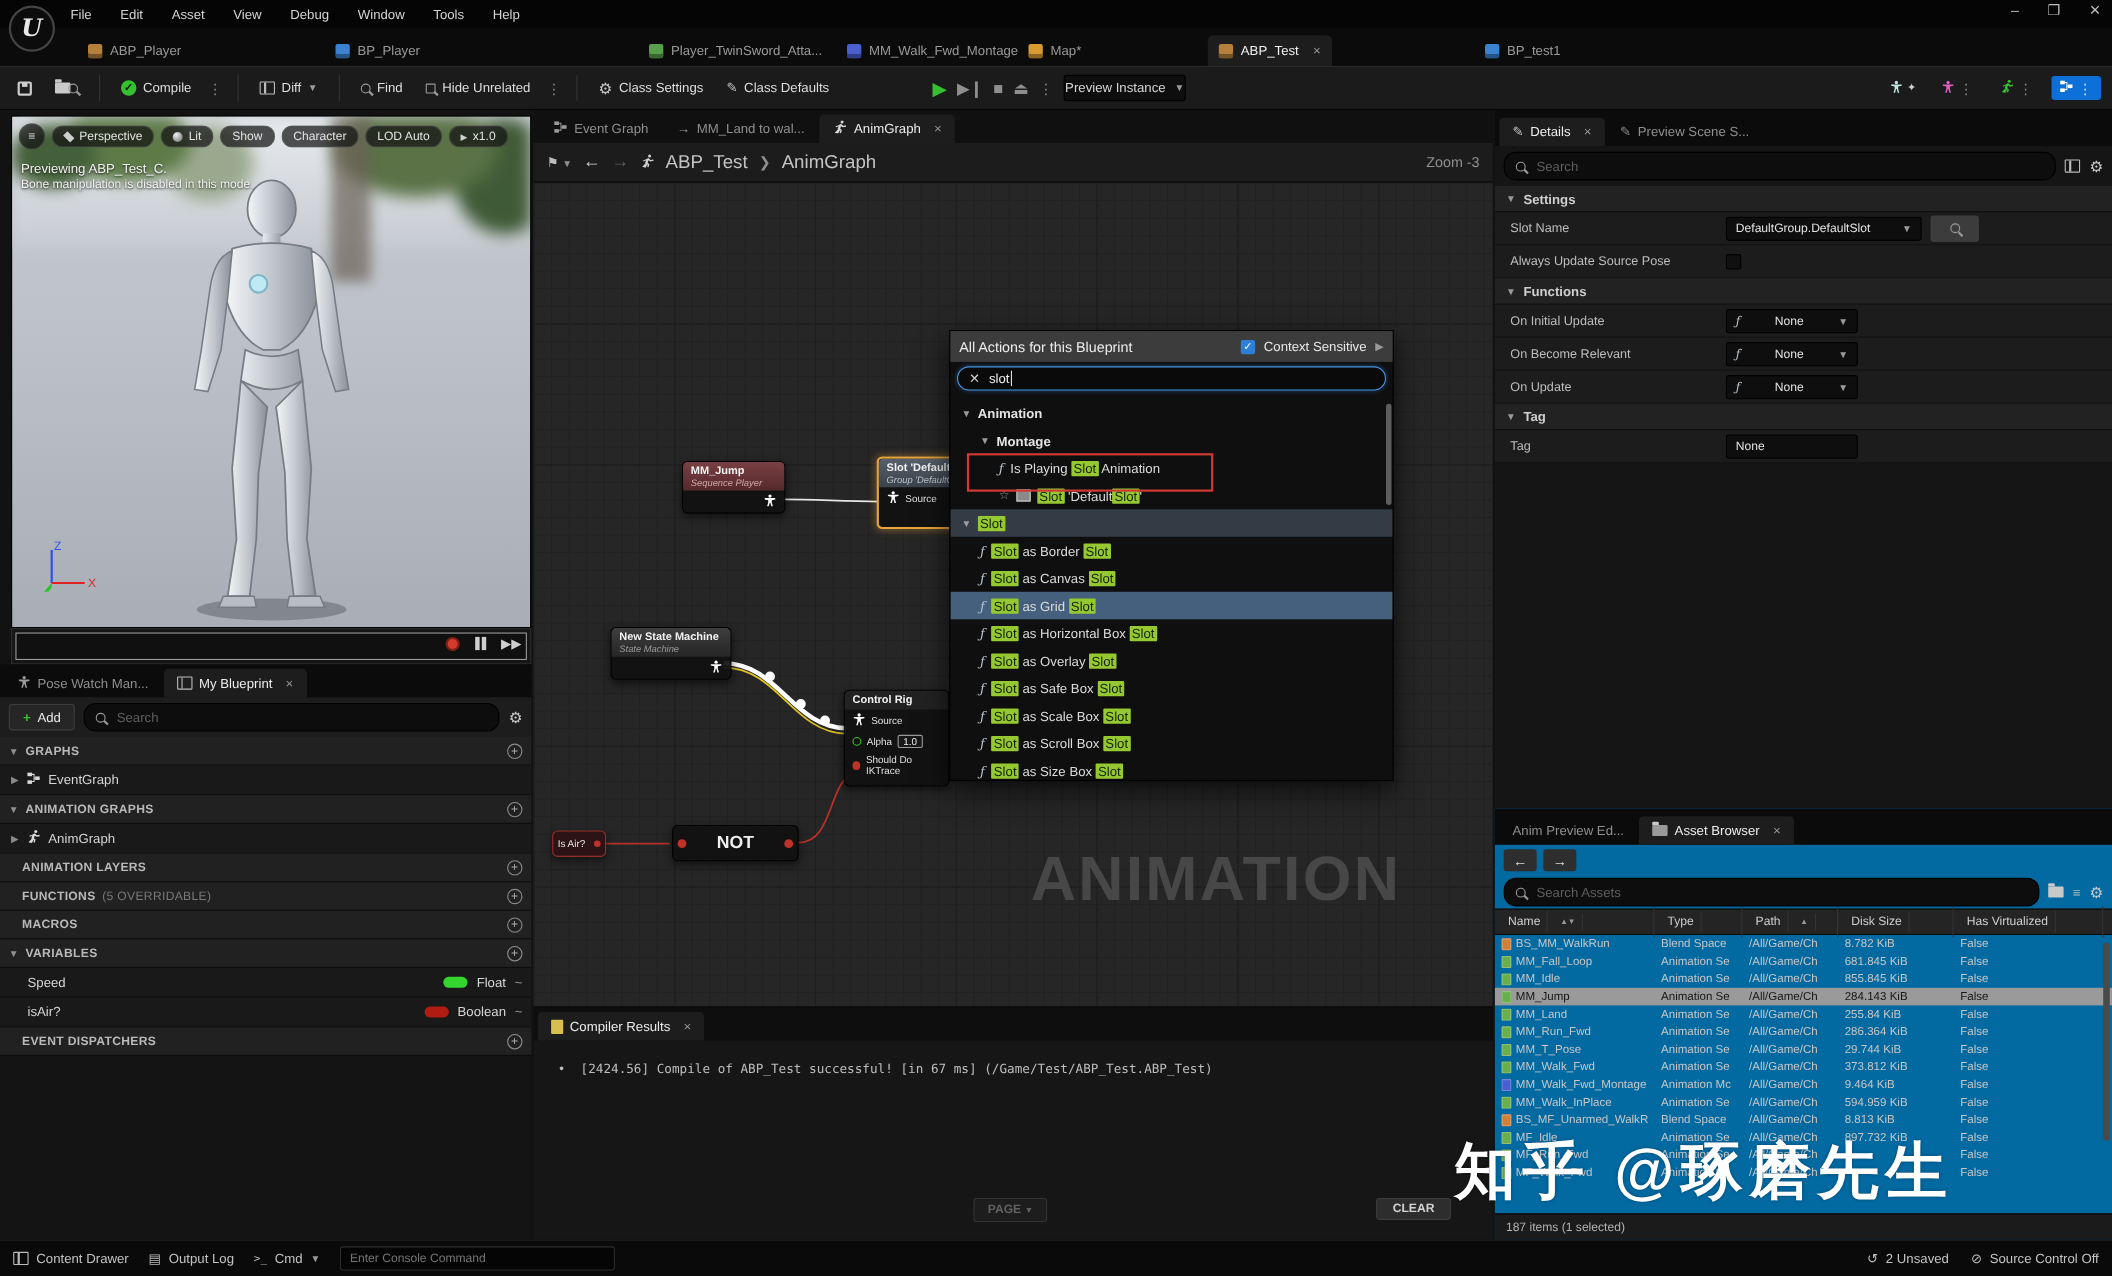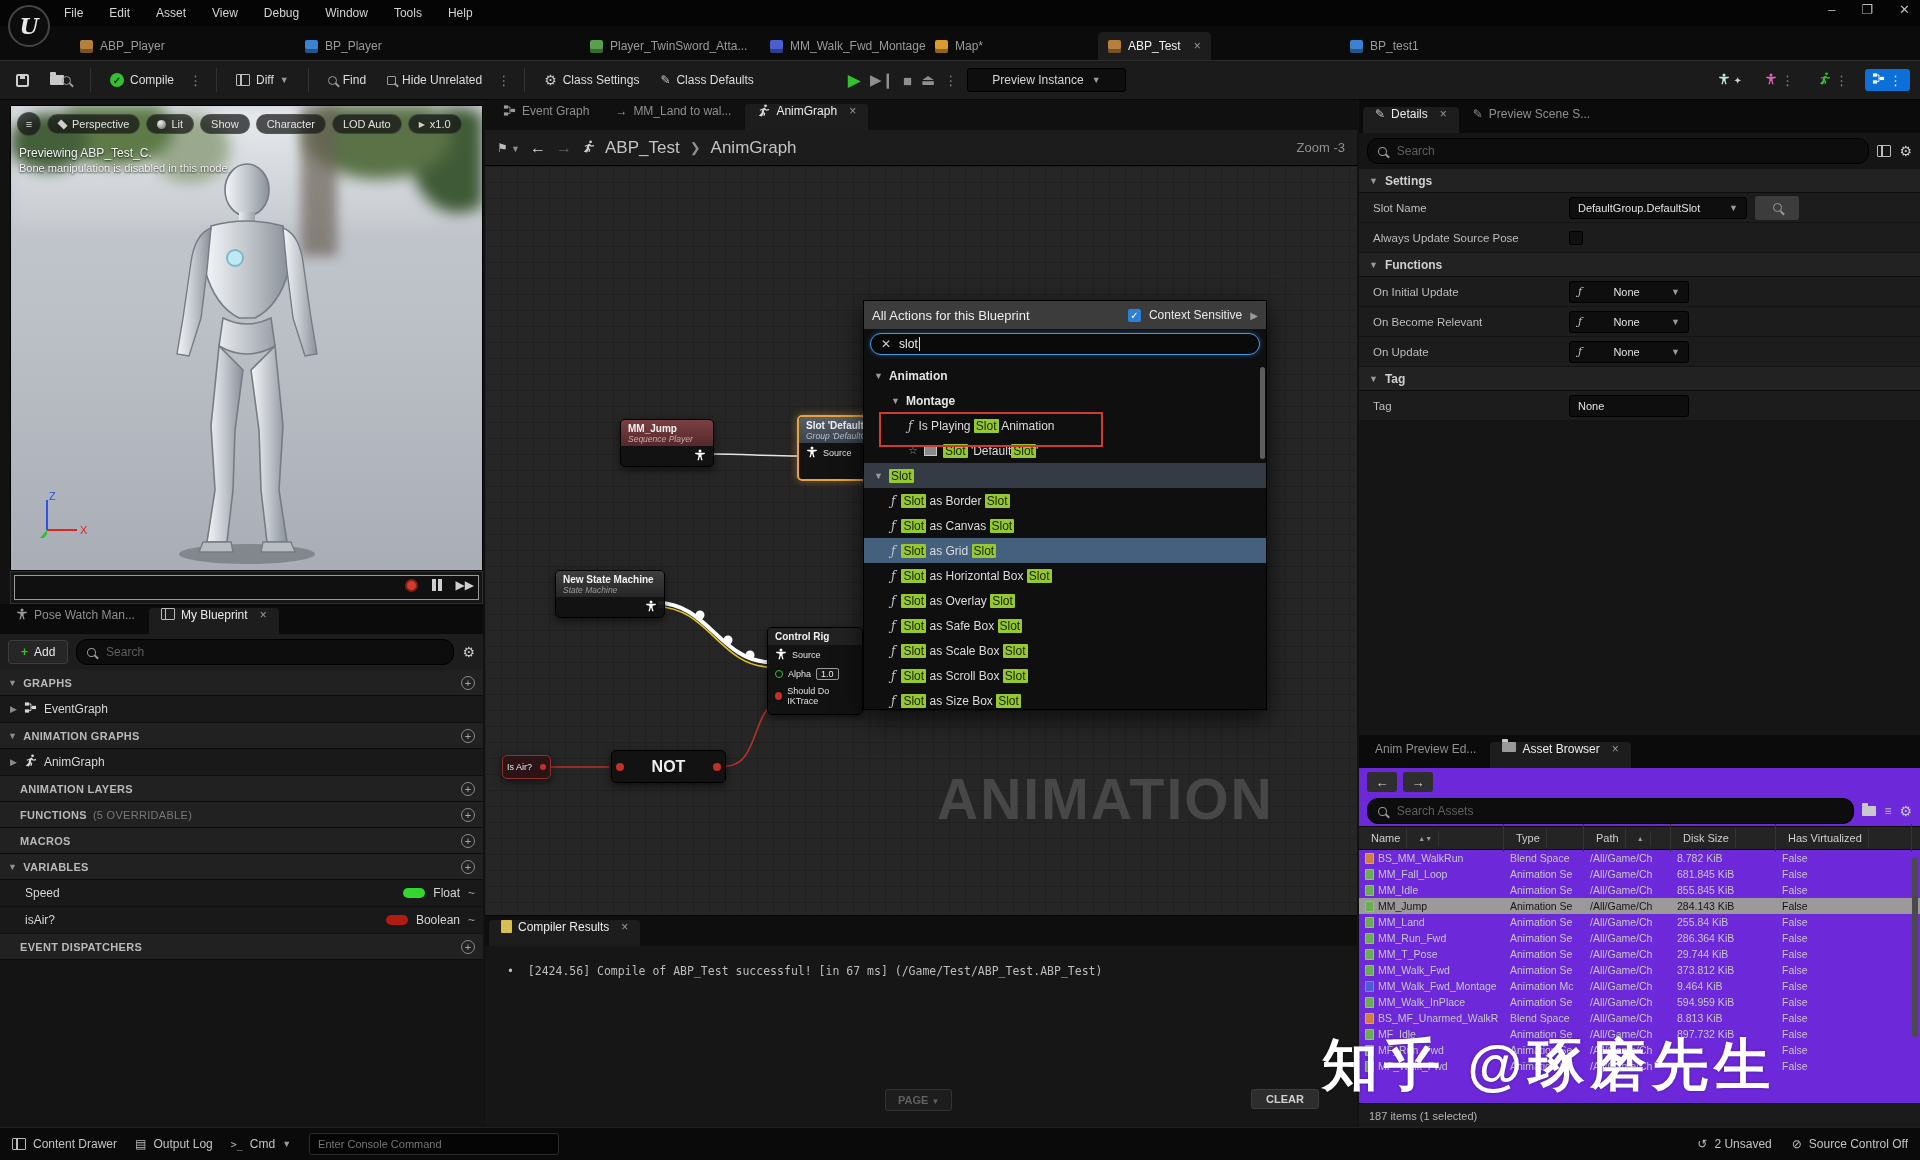--- a/index.html
+++ b/index.html
@@ -23,21 +23,21 @@
   #toolbar{left:0;top:60px;width:1920px;height:40px;background:#1b1b1b;border-top:1px solid #2a2a2a;border-bottom:1px solid #060606;display:flex;align-items:center;padding:0 10px;gap:9px;font-size:12px;color:#dedede;}
   .tbtn{display:flex;align-items:center;gap:6px;padding:4px 6px;border-radius:3px;}
   .tsep{width:1px;height:24px;background:#323232;margin:0 4px;}
   .vdots{color:#8a8a8a;font-size:13px;letter-spacing:1px;}
   .gearglyph{color:#c9c9c9;font-size:14px;}
   .cchk{width:14px;height:14px;border-radius:50%;background:#35c02f;color:#08220a;font-size:10px;display:flex;align-items:center;justify-content:center;font-weight:bold;}
   .mag{width:9px;height:9px;border:1.5px solid #9a9a9a;border-radius:50%;position:relative;display:inline-block;}
   .mag::after{content:"";position:absolute;width:5px;height:1.5px;background:#9a9a9a;transform:rotate(45deg);right:-4px;bottom:-2px;}
   .playbtn{font-size:15px;color:#8f8f8f;}
   .playbtn.green{color:#35c02f;font-size:17px;}
-  #previewsel{background:#0e0e0e;border:1px solid #000;border-radius:3px;padding:4px 24px;color:#d6d6d6;display:flex;gap:8px;align-items:center;}
+  #previewsel{background:#0e0e0e;border:1px solid #000;border-radius:3px;padding:4px 0;color:#d6d6d6;display:flex;gap:8px;align-items:center;}
   .rt-btn{display:flex;align-items:center;gap:4px;padding:3px 7px;border-radius:3px;}
   .rt-btn.blue{background:#0d6fd8;}
   .savedisk{width:13px;height:13px;border:2px solid #cdcdcd;border-radius:2px;position:relative;}
   .savedisk::after{content:"";position:absolute;left:2px;top:-1px;width:5px;height:4px;background:#cdcdcd;}
   .foldr{width:14px;height:10px;background:#c9c9c9;border-radius:1px;position:relative;}
   .foldr::before{content:"";position:absolute;top:-3px;left:0;width:6px;height:3px;background:#c9c9c9;border-radius:1px 1px 0 0;}
   
   #viewport{left:10px;top:105px;width:473px;height:466px;overflow:hidden;border:1px solid #000;background:linear-gradient(#c7cbd1 0%,#bcc0c7 45%,#a9aeb6 100%);}
   #vp-trees{position:absolute;left:0;top:0;width:100%;height:120px;filter:blur(7px);background:
     radial-gradient(60px 45px at 8% 30%,#44603a 0 60%,transparent 70%),
@@ -57,21 +57,21 @@
   #scrubber{left:10px;top:571px;width:473px;height:33px;background:#161616;border:1px solid #2e2e2e;}
   #scrub-box{position:absolute;left:3px;top:3px;width:465px;height:25px;border:1px solid #9a9a9a;background:#101010;}
   #scrub-btns{position:absolute;right:8px;top:6px;display:flex;gap:14px;align-items:center;}
   .rec{width:13px;height:13px;border-radius:50%;background:#d23b2e;border:2px solid #7d1f16;}
   .pauseg{display:flex;gap:2px;}
   .pauseg i{width:4px;height:12px;background:#cfcfcf;display:block;}
   .ffg{color:#cfcfcf;font-size:12px;}
   
   #mbp{left:0;top:604px;width:483px;height:523px;background:#141414;}
   #mbp-tabs{height:30px;background:#0b0b0b;display:flex;align-items:flex-end;padding-left:4px;gap:2px;}
-  .ptab{height:26px;display:flex;align-items:flex-start;gap:6px;padding:0 12px;color:#8f8f8f;font-size:12px;}
+  .ptab{height:26px;display:flex;align-items:center;gap:6px;padding:0 12px;color:#8f8f8f;font-size:12px;}
   .ptab.active{background:#1d1d1d;border-radius:4px 4px 0 0;color:#ececec;}
   #mbp-addrow{height:36px;display:flex;align-items:center;gap:8px;padding:0 8px;background:#1d1d1d;}
   #add-btn{display:flex;align-items:center;gap:6px;background:#262626;border:1px solid #3d3d3d;border-radius:3px;padding:4px 12px;color:#e8e8e8;}
   #add-btn .plus{color:#35c02f;font-weight:bold;}
   .searchbox{flex:1;display:flex;align-items:center;gap:8px;background:#0d0d0d;border:1px solid #000;border-radius:11px;padding:4px 10px;color:#6a6a6a;}
   .searchbox input{background:transparent;border:0;outline:0;color:#ddd;font-size:12px;width:100%;}
   .searchbox input::placeholder{color:#5f5f5f;}
   .mbp-hdr{height:26px;display:flex;align-items:center;background:#212121;border-bottom:1px solid #0c0c0c;padding:0 8px;gap:6px;color:#b9b9b9;font-size:11px;font-weight:bold;letter-spacing:.3px;}
   .mbp-hdr .sfx{color:#787878;font-weight:normal;}
   .mbp-hdr .plusc{margin-left:auto;width:14px;height:14px;border:1px solid #8b8b8b;border-radius:50%;color:#a9a9a9;font-size:11px;line-height:12px;text-align:center;font-weight:normal;}
@@ -133,21 +133,21 @@
   .dsec{height:24px;background:#222;display:flex;align-items:center;gap:7px;padding:0 10px;font-weight:bold;color:#cfcfcf;border-bottom:1px solid #0d0d0d;font-size:12px;}
   .drow{height:30px;display:flex;align-items:center;padding:0 14px;background:#1c1c1c;border-bottom:1px solid #131313;color:#bdbdbd;font-size:11.5px;}
   .drow .dlabel{width:196px;}
   .dselect{display:flex;align-items:center;gap:8px;background:#0e0e0e;border:1px solid #000;border-radius:3px;padding:2px 8px;height:22px;color:#e2e2e2;font-size:11px;}
   .dchk{width:14px;height:14px;background:#101010;border:1px solid #000;border-radius:2px;}
   .magbtn{margin-left:8px;background:#3c3c3c;border-radius:3px;width:44px;height:24px;display:flex;align-items:center;justify-content:center;}
   #details-search{display:flex;align-items:center;gap:8px;padding:5px 8px;background:#151515;}
   .icon-grid{width:14px;height:12px;border:1.5px solid #bbb;border-radius:1px;position:relative;}
   .icon-grid::after{content:"";position:absolute;left:3px;top:0;bottom:0;width:1.5px;background:#bbb;}
   
-  #assets{left:1359px;top:735px;width:561px;height:392px;background:#6d28d9;}
+  #assets{left:1359px;top:735px;width:561px;height:392px;background:#0369a1;}
   #ab-nav{height:28px;display:flex;align-items:center;gap:6px;padding:0 8px;}
   .navbtn{width:30px;height:20px;background:#2e2e2e;border-radius:3px;color:#d8d8d8;display:flex;align-items:center;justify-content:center;font-size:13px;}
   #ab-search{display:flex;align-items:center;gap:8px;padding:2px 8px;}
   #ab-cols{height:24px;display:flex;align-items:center;background:#242424;border-top:1px solid #0c0c0c;border-bottom:1px solid #0c0c0c;color:#cfcfcf;font-size:11px;}
   #ab-cols span{border-right:1px solid #333;padding:4px 6px;display:flex;gap:5px;align-items:center;overflow:hidden;white-space:nowrap;}
   .ab-row{height:16px;display:flex;align-items:center;font-size:10.5px;color:#c6c6c6;}
   .ab-row.sel{background:#9a9a9a;color:#161616;}
   .ab-cell{padding:0 6px;white-space:nowrap;overflow:hidden;display:flex;align-items:center;gap:4px;}
   .aico{width:9px;height:11px;border-radius:1px;display:inline-block;flex:none;box-shadow:inset 0 0 0 1px rgba(255,255,255,.25);}
   #ab-footer{position:absolute;left:0;bottom:0;width:100%;height:24px;background:#1b1b1b;border-top:1px solid #0c0c0c;display:flex;align-items:center;padding:0 10px;color:#b3b3b3;font-size:11px;}

